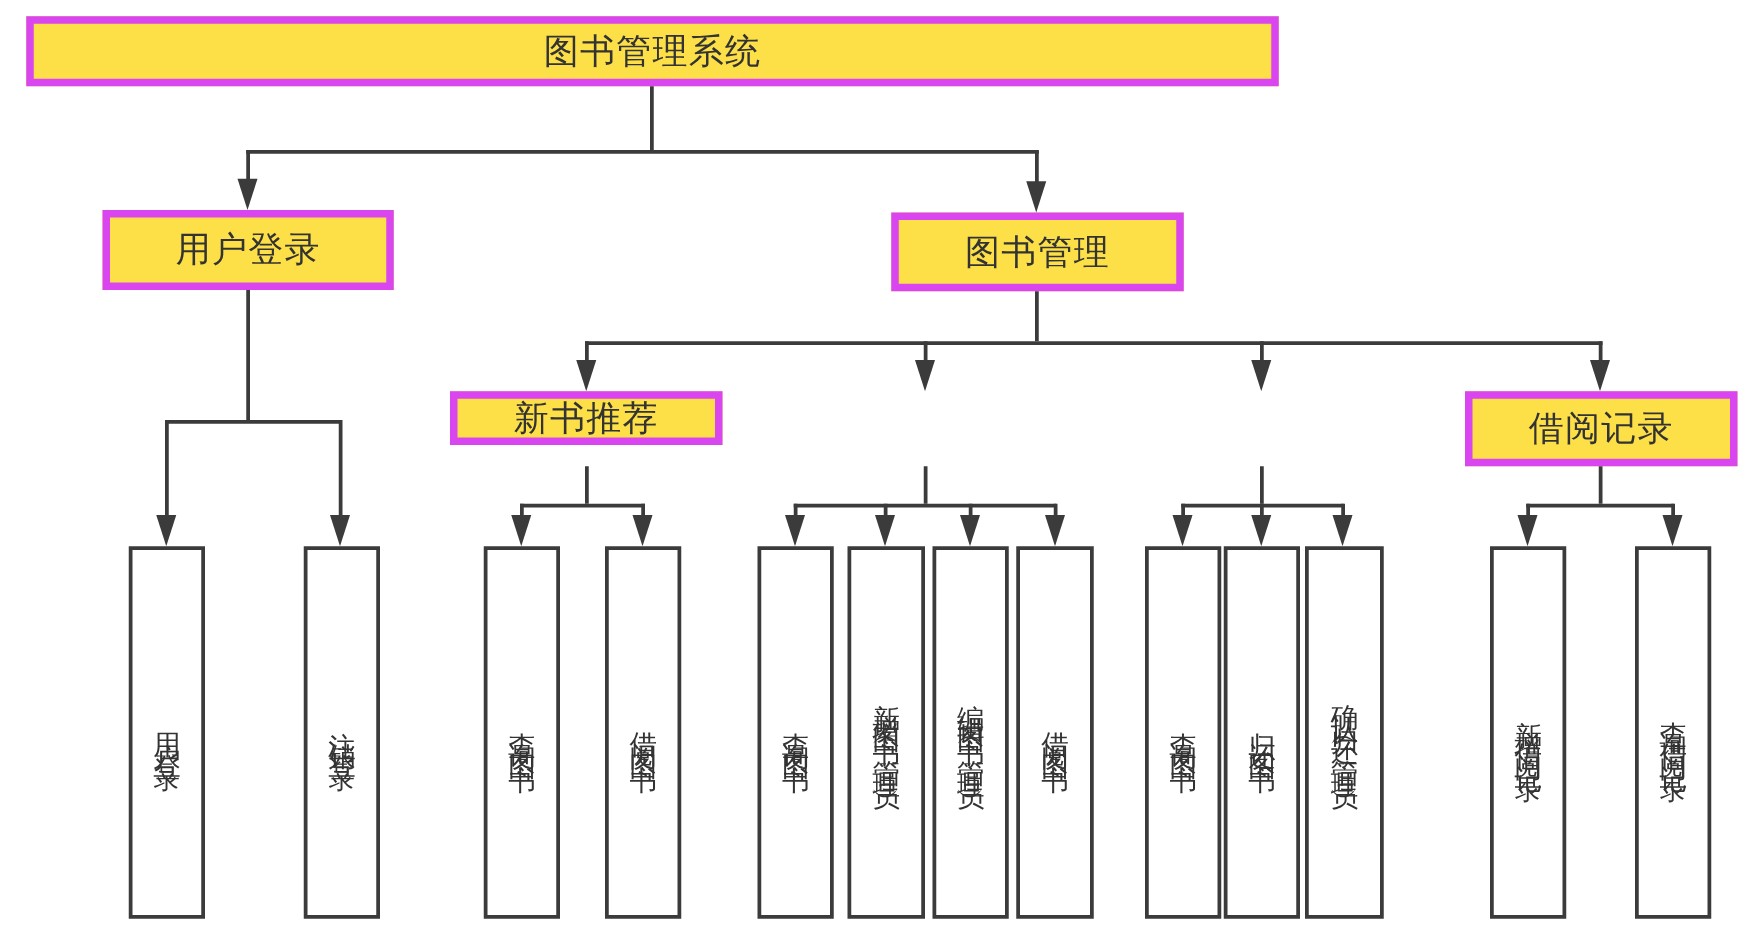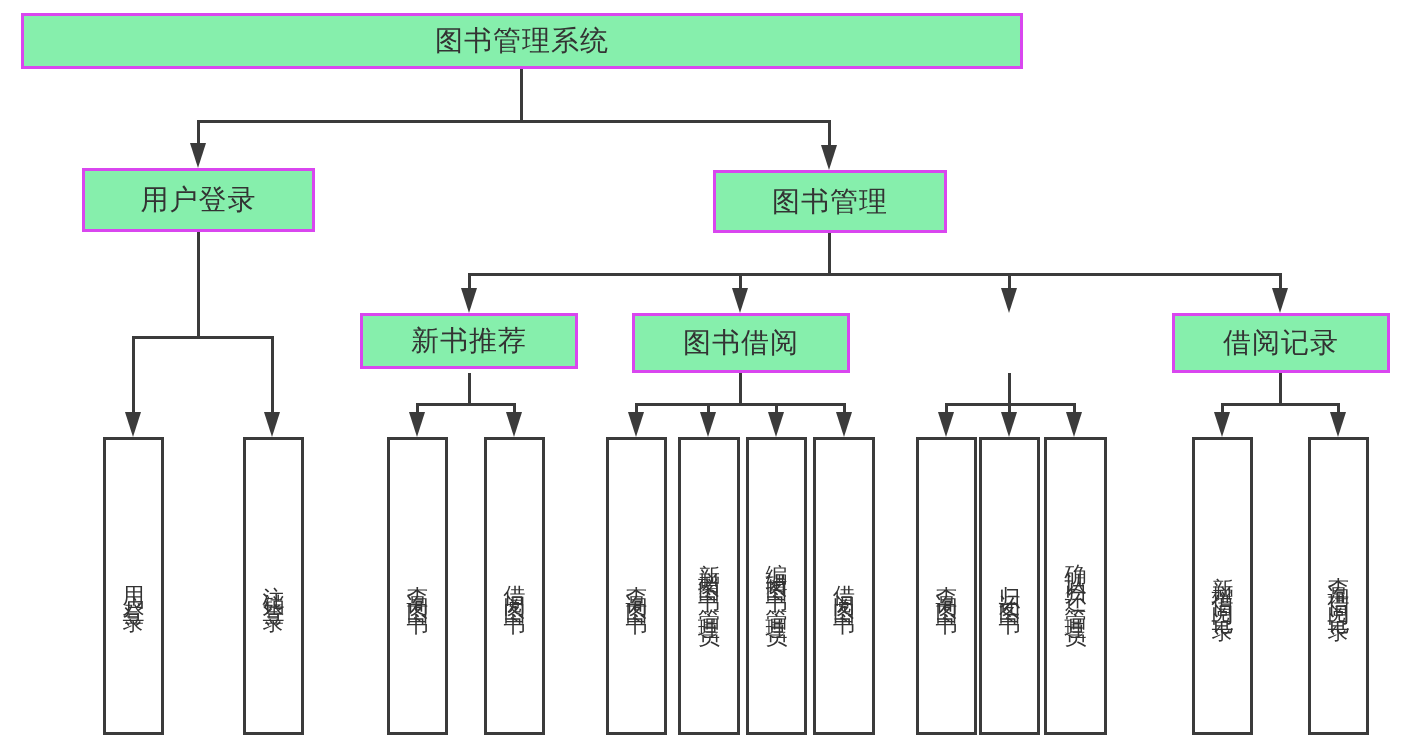--- a/index.html
+++ b/index.html
@@ -8,22 +8,22 @@
     width: 1405px;
     height: 747px;
     background: #ffffff;
     font-family: "Liberation Sans", "DejaVu Sans", sans-serif;
     color: #333333;
     overflow: hidden;
   }
   .box {
     position: absolute;
     box-sizing: border-box;
-    border: 3px solid #d946ef;
-    background: #86efac;
+    border: 6px solid #d946ef;
+    background: #fde047;
     display: flex;
     align-items: center;
     justify-content: center;
   }
   .box .lbl {
     font-size: 28px;
     color: #333333;
     letter-spacing: 1px;
     white-space: nowrap;
   }
@@ -81,27 +81,24 @@
   </div>
 
   <div class="box" style="left:82px; top:168px; width:233px; height:64px;">
     <span class="lbl">用户登录</span>
   </div>
 
   <div class="box" style="left:713px; top:170px; width:234px; height:63px;">
     <span class="lbl">图书管理</span>
   </div>
 
-  <div class="box" style="left:360px; top:313px; width:218px; height:56px;">
+  <div class="box" style="left:360px; top:313px; width:218px; height:43px;">
     <span class="lbl">新书推荐</span>
   </div>
 
-  <div class="box" style="left:632px; top:313px; width:218px; height:60px;">
-    <span class="lbl">图书借阅</span>
-  </div>
 
 
   <div class="box" style="left:1172px; top:313px; width:218px; height:60px;">
     <span class="lbl">借阅记录</span>
   </div>
 
   <div class="vbox" style="left:103px; top:437px; width:61px; height:298px;">
     <span class="vlbl">用户登录</span>
   </div>
 

